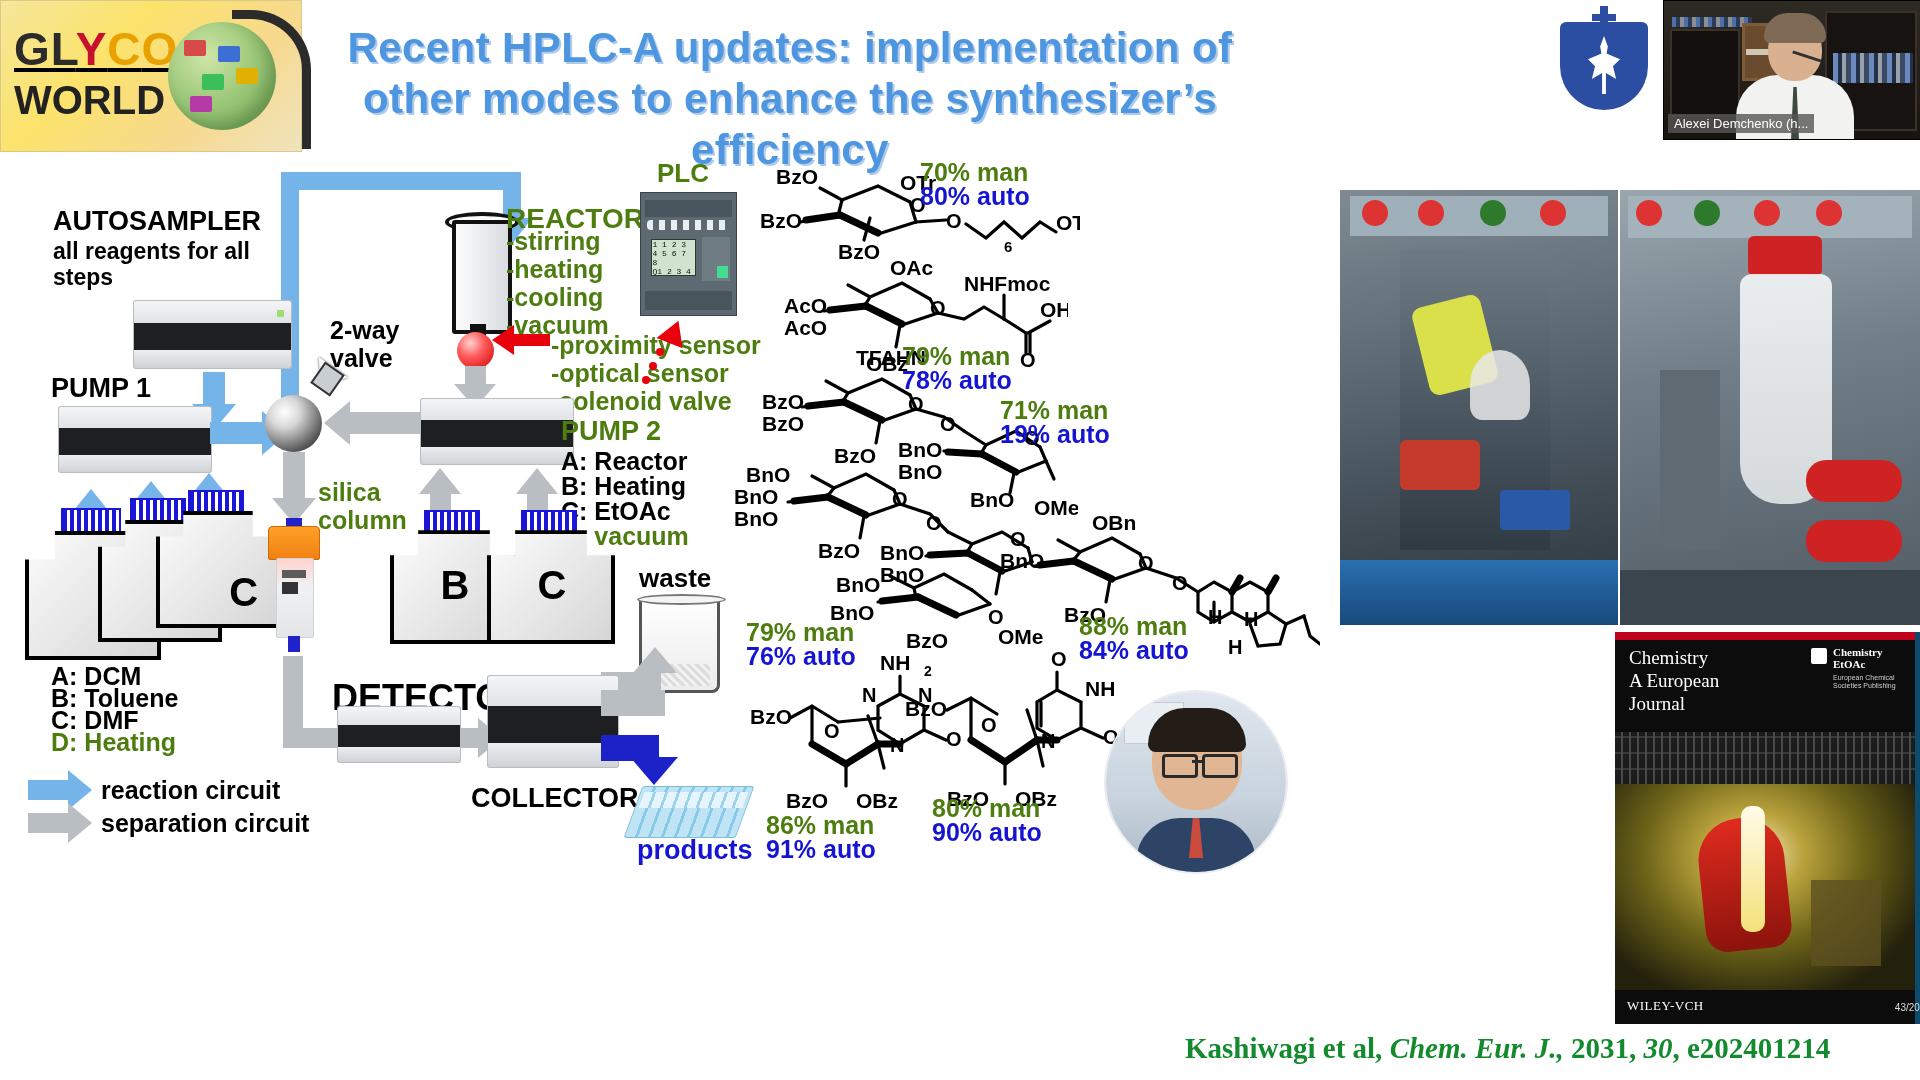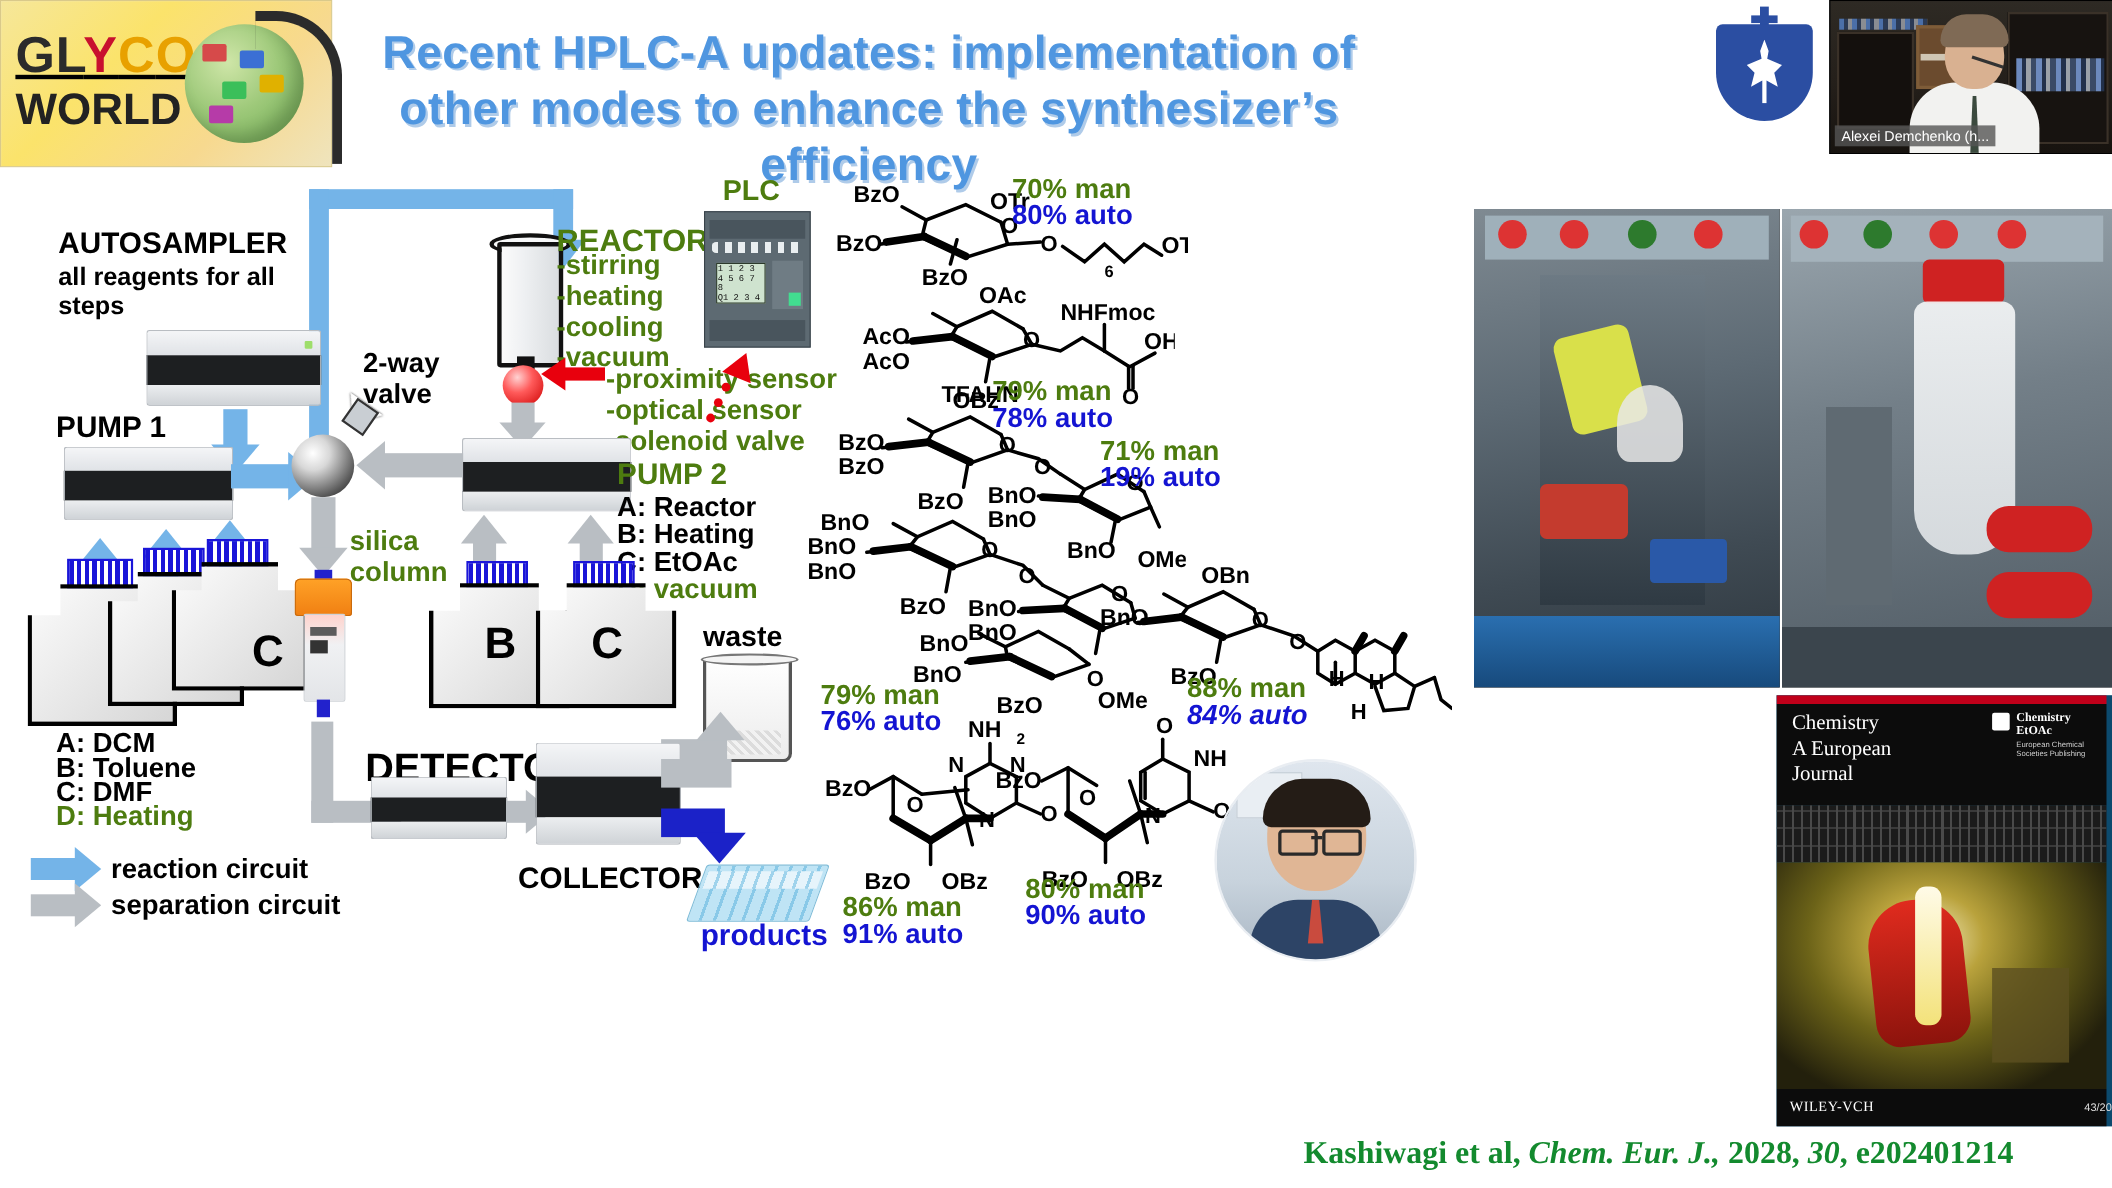--- a/index.html
+++ b/index.html
@@ -516,21 +516,21 @@
     <text x="0" y="56" font-size="21" font-weight="bold" font-family="Liberation Sans, sans-serif">BnO</text>
     <text x="64" y="110" font-size="21" font-weight="bold" font-family="Liberation Sans, sans-serif">BzO</text>
     <text x="138" y="58" font-size="20" font-weight="bold" font-family="Liberation Sans, sans-serif">O</text>
     <text x="172" y="78" font-size="20" font-weight="bold" font-family="Liberation Sans, sans-serif">O</text>
     <text x="208" y="112" font-size="20" font-weight="bold" font-family="Liberation Sans, sans-serif">H</text>
     <text x="244" y="114" font-size="20" font-weight="bold" font-family="Liberation Sans, sans-serif">H</text>
     <text x="228" y="142" font-size="20" font-weight="bold" font-family="Liberation Sans, sans-serif">H</text>
   </svg>
 </div>
 <div class="abs lbl red" style="left:1079px;top:612px;font-size:25px;">88% man</div>
-<div class="abs lbl blue" style="left:1079px;top:636px;font-size:25px;font-style:italic;">84% auto</div>
+<div class="abs lbl blue" style="left:1079px;top:636px;font-size:25px;">84% auto</div>
 
 <div class="abs" style="left:750px;top:640px;width:240px;height:170px;">
   <svg width="240" height="170" viewBox="0 0 240 170">
     <g stroke="#000" stroke-width="3.2" fill="none" stroke-linecap="round">
       <path d="M40 78 L62 66 L88 82"></path>
       <path d="M88 82 L130 78"></path>
       <path d="M62 66 L62 104 L96 124 L128 104 L118 76"></path>
       <path d="M150 54 L150 36"></path>
       <path d="M150 54 L128 66 L128 90 L150 104 L174 90 L174 66 Z"></path>
       <path d="M174 90 L196 100"></path>
@@ -655,15 +655,15 @@
     <div class="abs" style="left:196px;top:96px;width:70px;height:86px;background:#5d5020;opacity:.8;"></div>
   </div>
   <div class="abs" style="left:0;bottom:0;width:300px;height:34px;background:#0c0c0c;"></div>
   <div class="abs" style="left:12px;bottom:10px;color:#fff;font-size:13px;font-family:'Liberation Serif',serif;letter-spacing:.5px;">WILEY-VCH</div>
   <div class="abs" style="right:12px;bottom:11px;color:#ddd;font-size:10px;">43/2024</div>
 </div>
 
 <div class="abs" style="left:1185px;top:1032px;font-size:29px;font-weight:bold;color:#138a2e;white-space:nowrap;font-family:'Liberation Serif',serif;">
   <span>Kashiwagi et al,</span>
   <span style="font-style:italic;">Chem. Eur. J.,</span>
-  <span>2028</span><span>,</span>
+  <span>2031</span><span>,</span>
   <span style="font-style:italic;">30</span><span>, e202401214</span>
 </div>
 
 </body></html>

